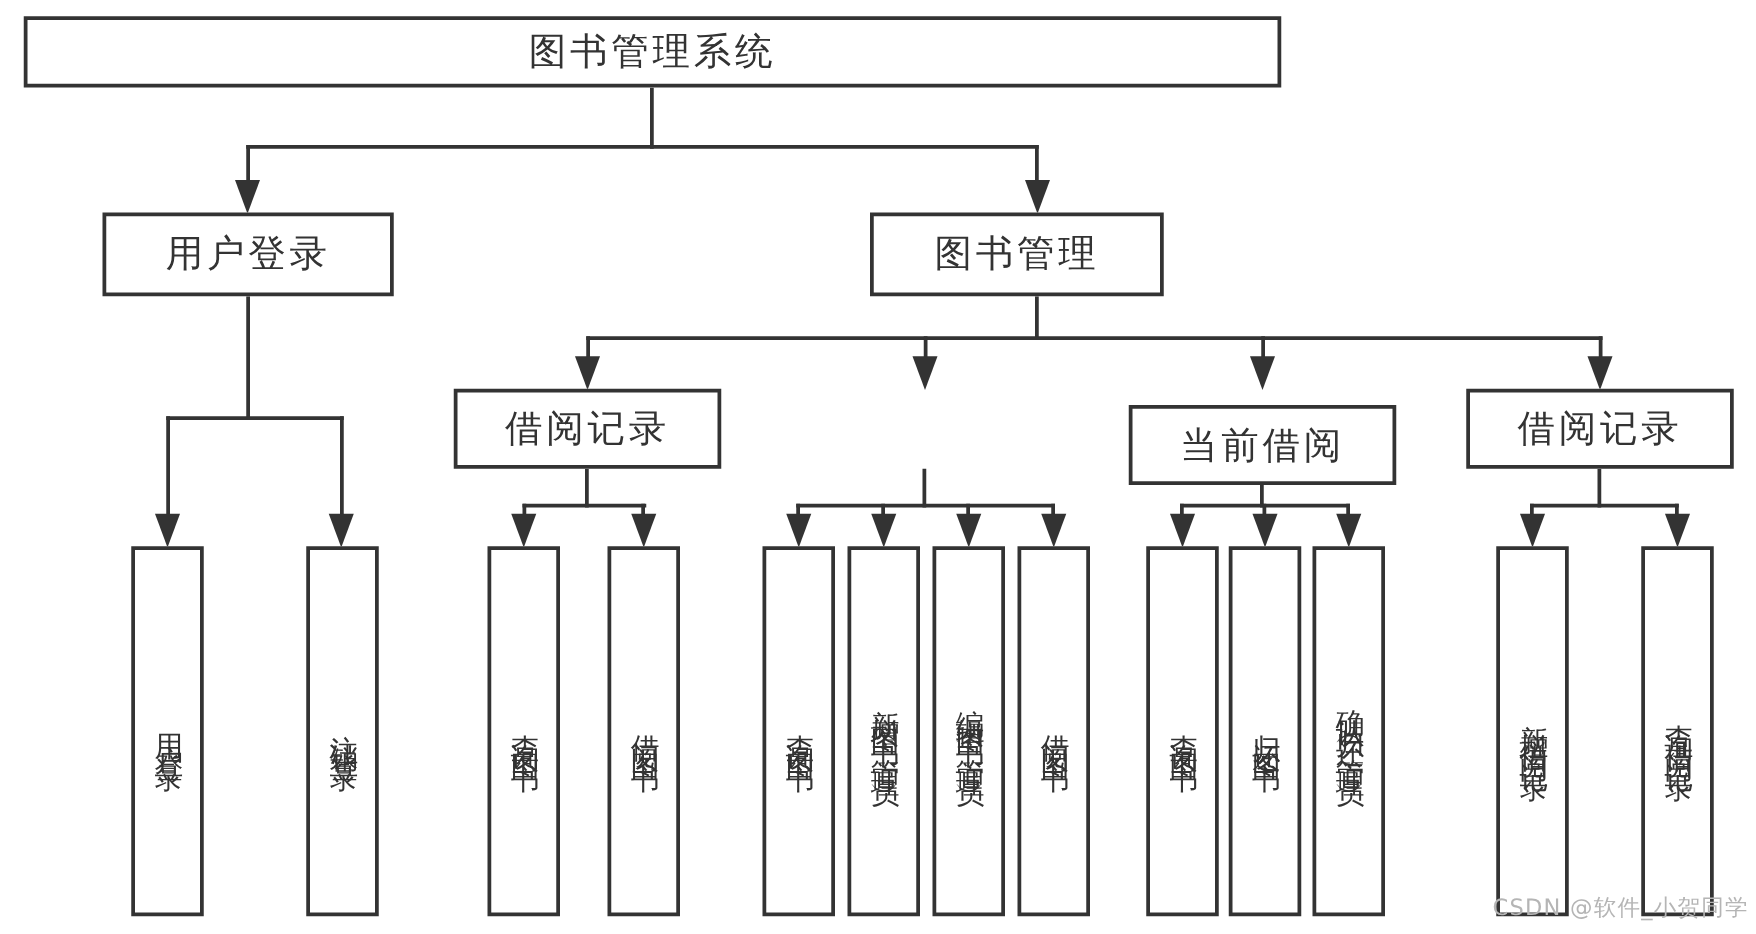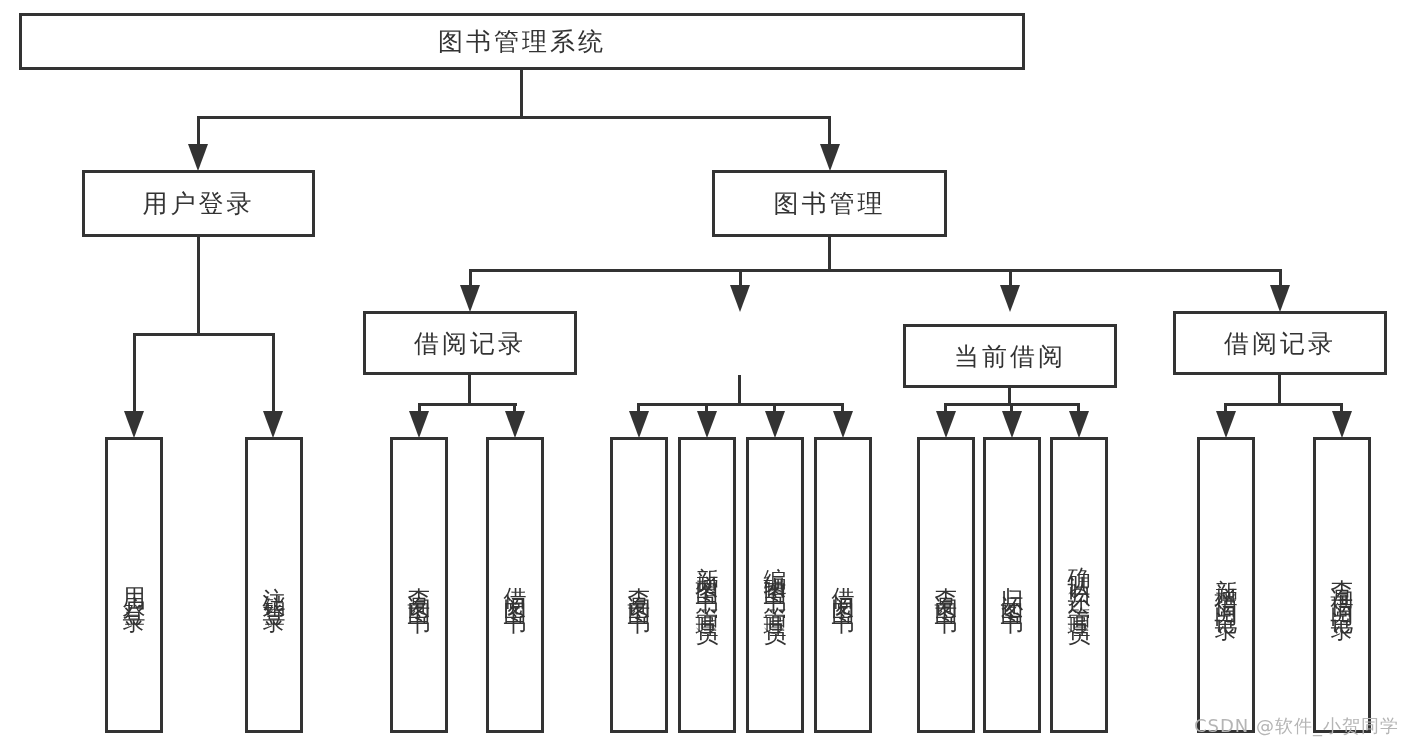--- a/index.html
+++ b/index.html
@@ -10,21 +10,21 @@
   .canvas{
     position:relative;width:1405px;height:747px;
     background:var(--background,#ffffff);overflow:hidden;
   }
   .box{
     position:absolute;box-sizing:border-box;
     border:3px solid var(--line,#333333);background:#ffffff;
     display:flex;align-items:center;justify-content:center;
     color:var(--text,#333333);z-index:2;
   }
-  .box .label{font-size:25px;letter-spacing:3px;white-space:nowrap;font-family:Liberation Serif, serif;}
+  .box .label{font-size:30px;letter-spacing:3px;white-space:nowrap;font-family:Liberation Serif, serif;}
   .vbox{
     position:absolute;top:437px;width:58px;height:296px;box-sizing:border-box;
     border:3px solid var(--line,#333333);background:#ffffff;
     display:flex;align-items:center;justify-content:center;
     color:var(--text,#333333);z-index:2;
   }
   .vlabel{
     writing-mode:vertical-rl;text-orientation:mixed;
     font-size:23px;letter-spacing:8px;line-height:1;white-space:nowrap;
   }
@@ -106,21 +106,21 @@
   <div class="arrow" style="left:1216px;top:411px"></div>
   <div class="arrow" style="left:1332px;top:411px"></div>
 
   <div class="box" style="left:19px;top:13px;width:1006px;height:57px">
     <span class="label">图书管理系统</span>
   </div>
 
   <div class="box" style="left:82px;top:170px;width:233px;height:67px">
     <span class="label">用户登录</span>
   </div>
-  <div class="box" style="left:712px;top:170px;width:235px;height:67px">
+  <div class="box" style="left:696px;top:170px;width:235px;height:67px">
     <span class="label">图书管理</span>
   </div>
 
   <div class="box" style="left:363px;top:311px;width:214px;height:64px">
     <span class="label">借阅记录</span>
   </div>
   <div class="box" style="left:903px;top:324px;width:214px;height:64px">
     <span class="label">当前借阅</span>
   </div>
   <div class="box" style="left:1173px;top:311px;width:214px;height:64px">

